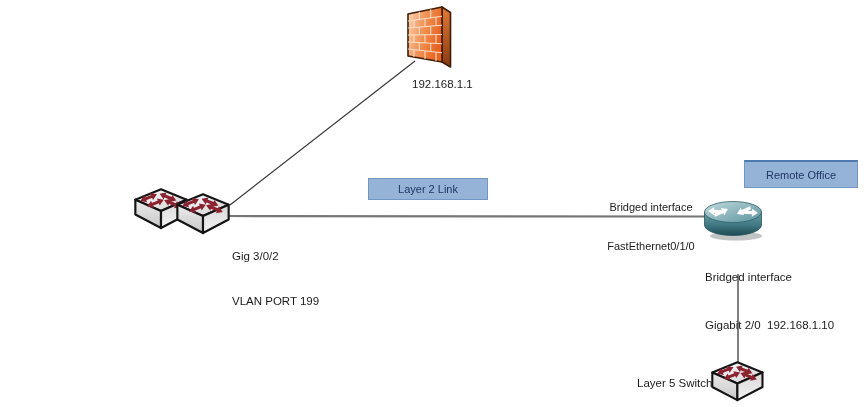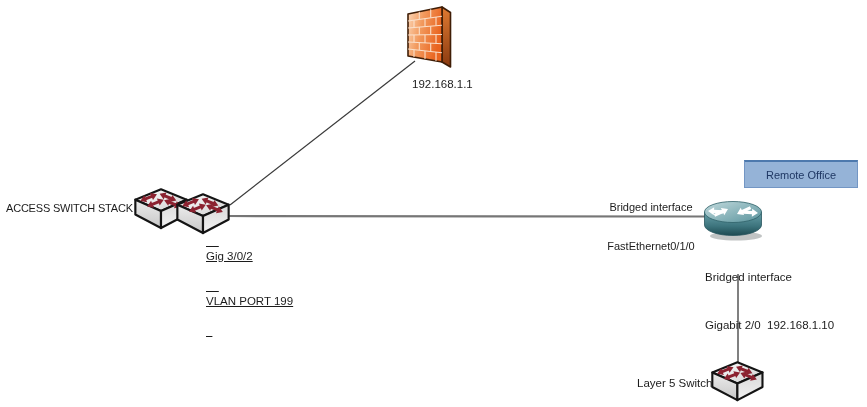--- a/index.html
+++ b/index.html
@@ -124,39 +124,41 @@
         <use href="#ra" transform="translate(8,14) rotate(183)"></use>
         <use href="#ra" transform="translate(58,16) rotate(3)"></use>
         <use href="#ra" transform="translate(37,17) rotate(155)"></use>
         <use href="#ra" transform="translate(28,12) rotate(-25)"></use>
       </g>
     </g>
 
     <use href="#sw" transform="translate(711,361) scale(0.88)"></use>
   </svg>
 
-  <div class="lbl caps" style="left:6px;top:201px;">ACCESS SWITCH STACK</div>
 
-  <div class="lbl" style="left:206px;top:219px;text-decoration:underline;">
+  <div class="lbl" style="left:232px;top:219px;">
     <div class="line">Gig 3/0/2</div>
     <div class="line">VLAN PORT 199</div>
   </div>
 
   <div class="lbl" style="left:412px;top:77px;">192.168.1.1</div>
 
   <div class="lbl center" style="left:603px;top:175px;width:96px;">
     <div class="line">Bridged interface</div>
     <div class="line">FastEthernet0/1/0</div>
   </div>
 
   <div class="lbl wide" style="left:705px;top:237px;">
     <div class="line">Bridged interface</div>
     <div class="line">Gigabit 2/0  192.168.1.10</div>
   </div>
 
   <div class="lbl" style="left:637px;top:376px;">Layer 5 Switch</div>
 
+  <div class="callout" style="left:368px;top:178px;width:120px;height:22px;">
+    <span>Layer 2 Link</span>
+  </div>
 
   <div class="callout remote" style="left:744px;top:160px;width:114px;height:28px;">
     <span>Remote Office</span>
   </div>
 
 </div>
 
 </body></html>

